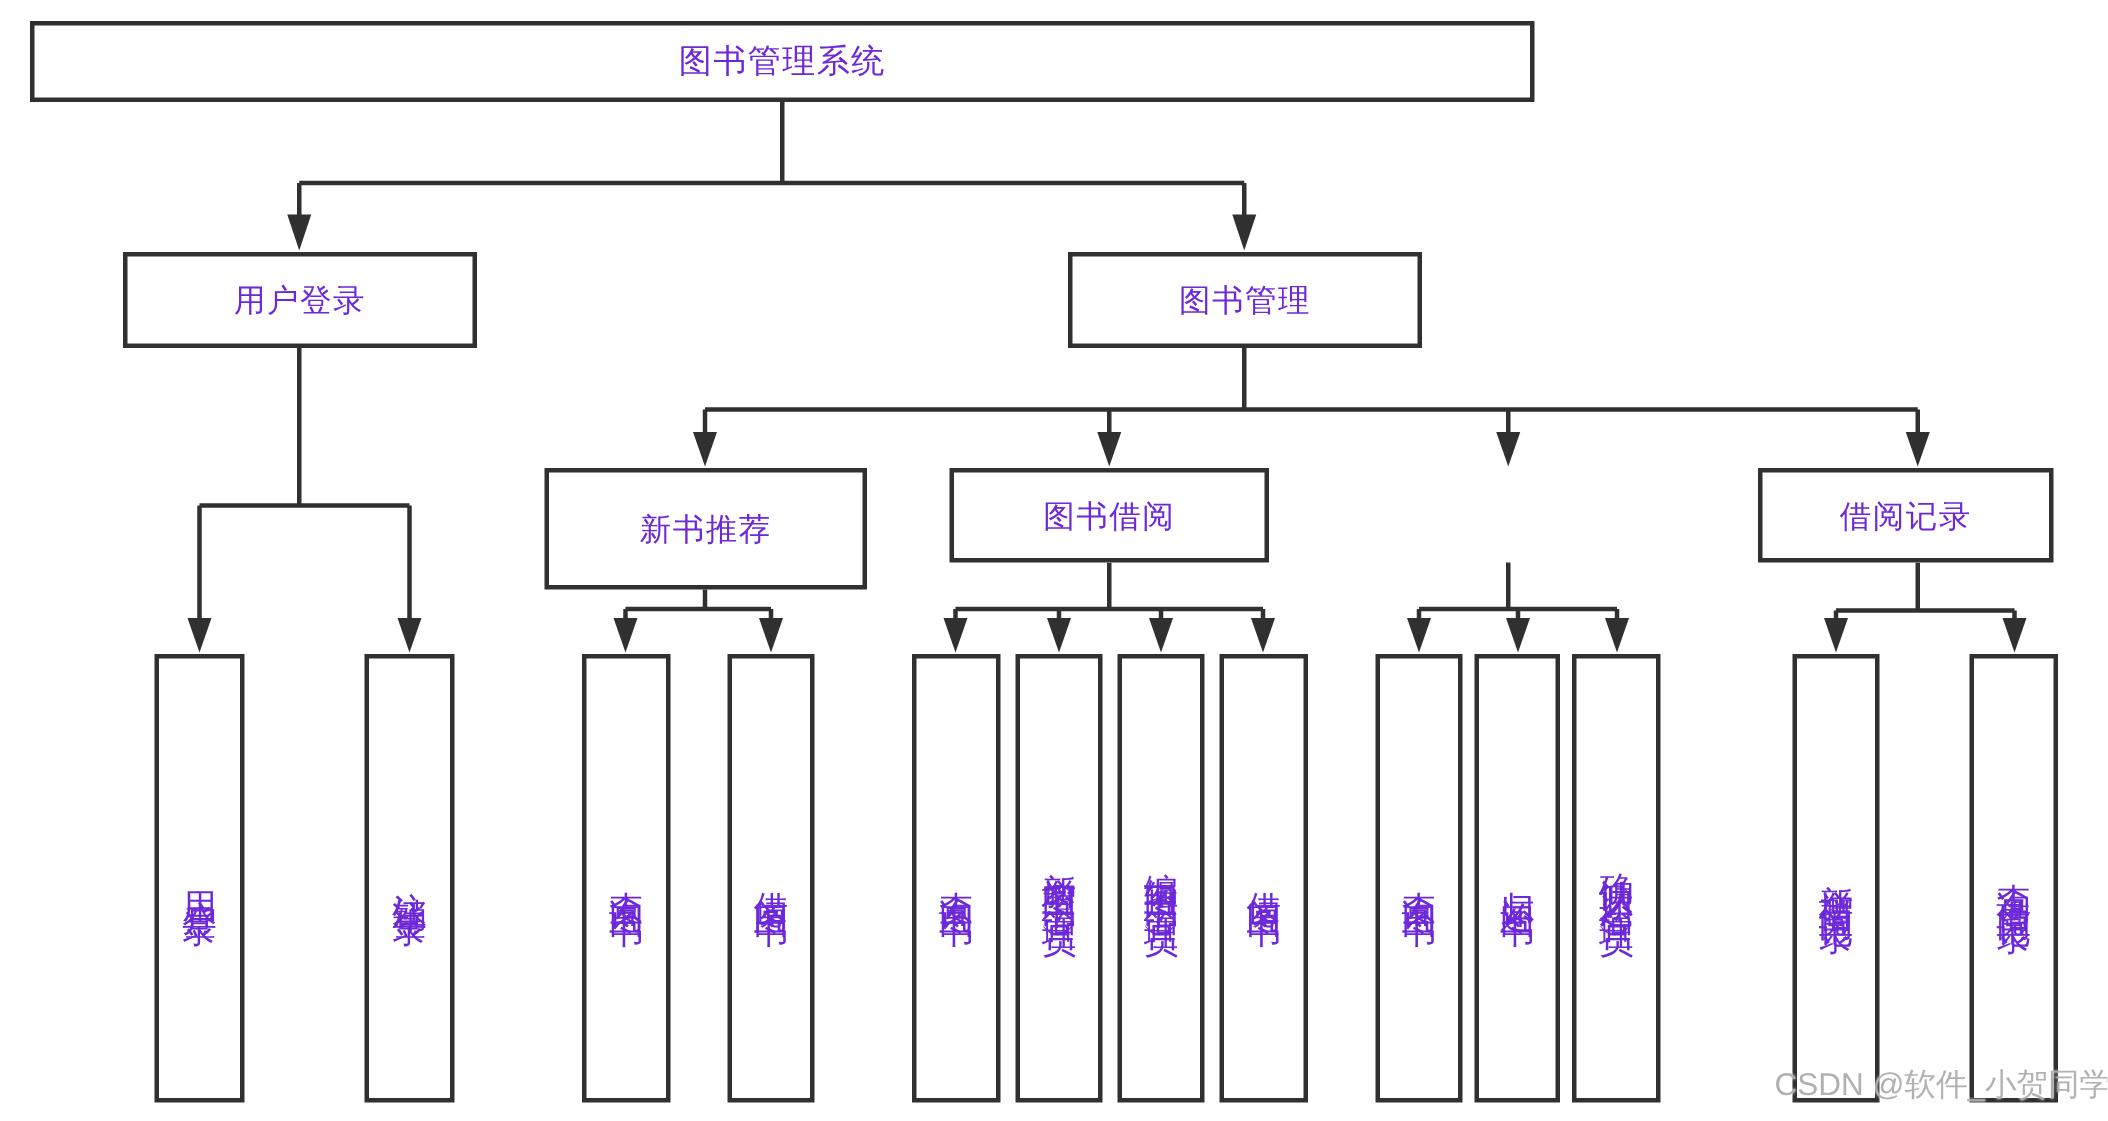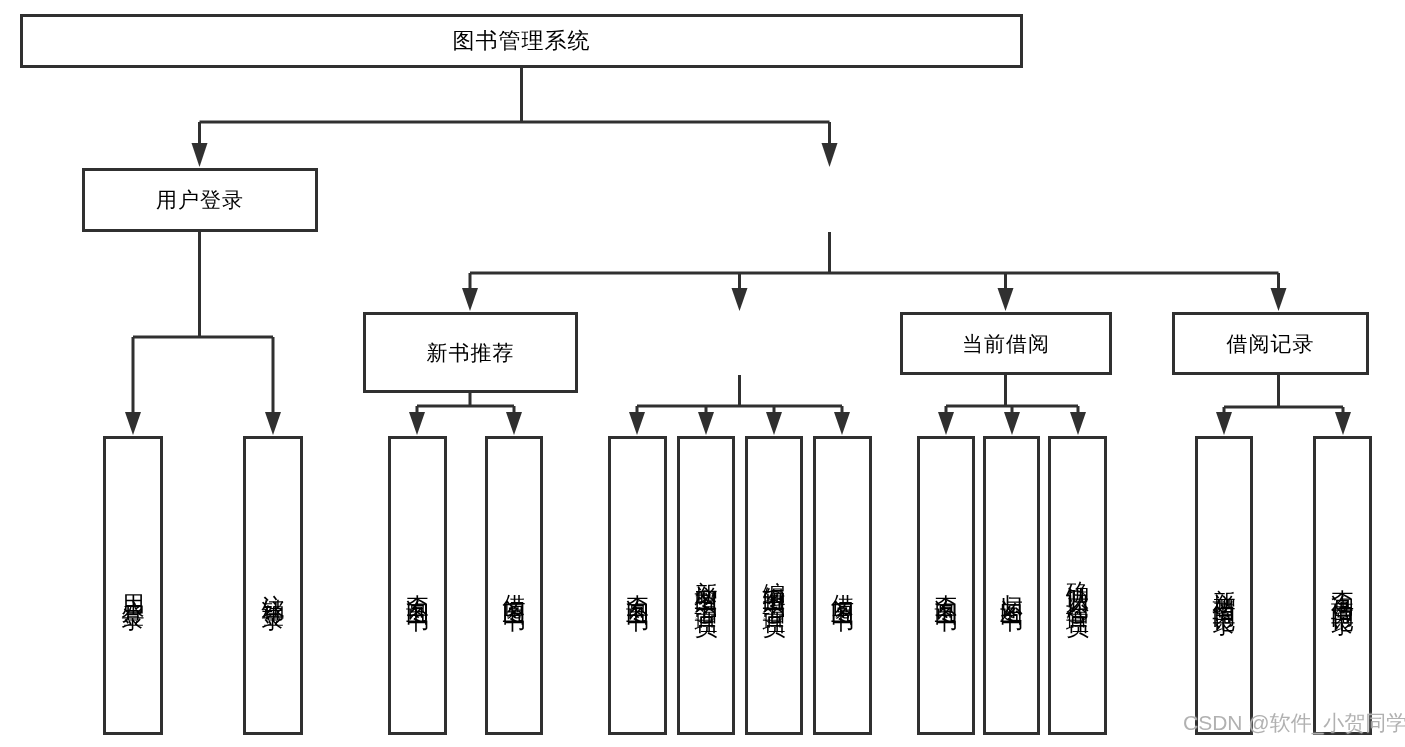--- a/index.html
+++ b/index.html
@@ -6,21 +6,21 @@
   #canvas{
     position:relative;width:1405px;height:747px;background:#ffffff;
     font-family:"Liberation Sans",sans-serif;overflow:hidden;
   }
   svg.wires{position:absolute;left:0;top:0;z-index:1;}
   .box{
     position:absolute;background:#ffffff;border:3px solid #303030;
     box-sizing:border-box;display:flex;align-items:center;justify-content:center;
     z-index:2;
   }
-  .box .lbl{font-size:21px;color:#000000;letter-spacing:1px;white-space:nowrap;}
+  .box .lbl{font-size:21px;color:#6d28d9;letter-spacing:1px;white-space:nowrap;}
   #n-root .lbl{font-size:22px;}
   .leaf{top:436px;height:299px;}
   .leaf .lbl{
     writing-mode:vertical-rl;text-orientation:mixed;
     font-size:23px;letter-spacing:5px;line-height:1;white-space:normal;
     max-height:290px;
   }
   
   #n-root{left:20px;top:14px;width:1003px;height:54px;}
   
@@ -100,26 +100,29 @@
     </g>
   </svg>
 
   <div class="box" id="n-root">
     <span class="lbl">图书管理系统</span>
   </div>
 
   <div class="box" id="n-user-login">
     <span class="lbl">用户登录</span>
   </div>
+  <div class="box" id="n-book-mgmt">
+    <span class="lbl">图书管理</span>
+  </div>
 
   <div class="box" id="n-new-book">
     <span class="lbl">新书推荐</span>
   </div>
-  <div class="box" id="n-current-borrow">
-    <span class="lbl">当前借阅</span>
+  <div class="box" id="n-book-borrow">
+    <span class="lbl">图书借阅</span>
   </div>
   <div class="box" id="n-borrow-record">
     <span class="lbl">借阅记录</span>
   </div>
 
   <div class="box leaf" id="l-login">
     <span class="lbl">用户登录</span>
   </div>
   <div class="box leaf" id="l-logout">
     <span class="lbl">注销登录</span>

